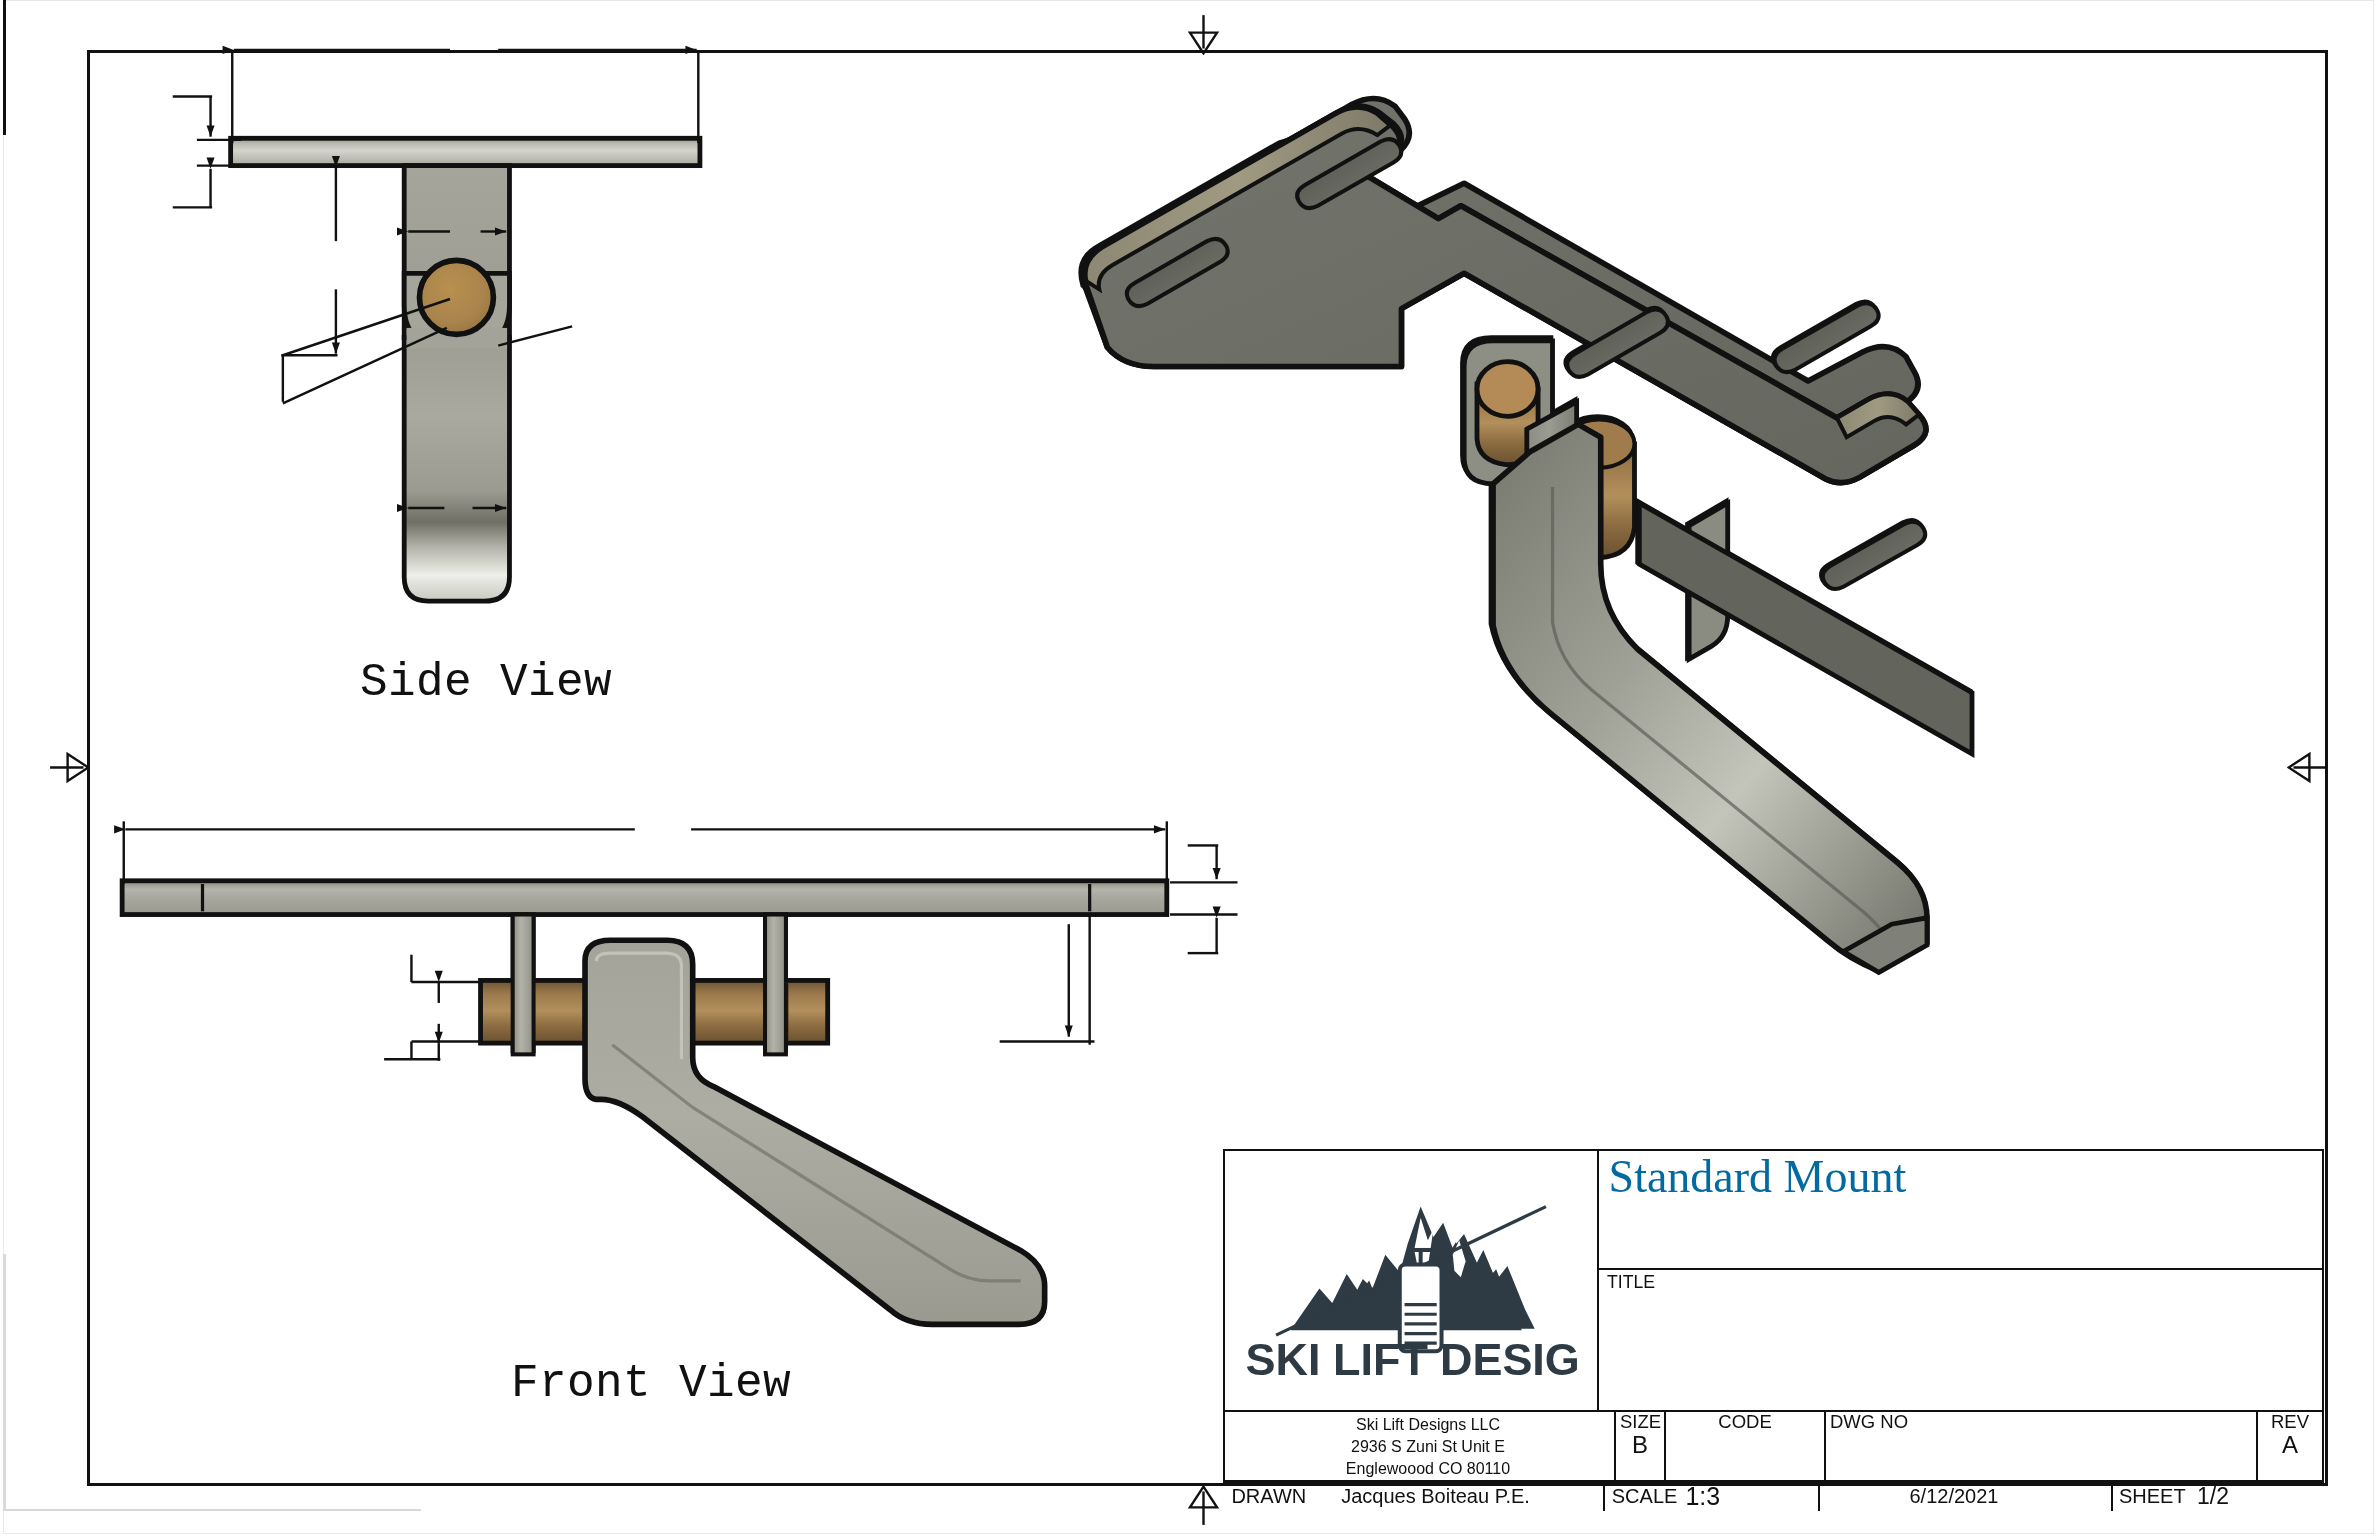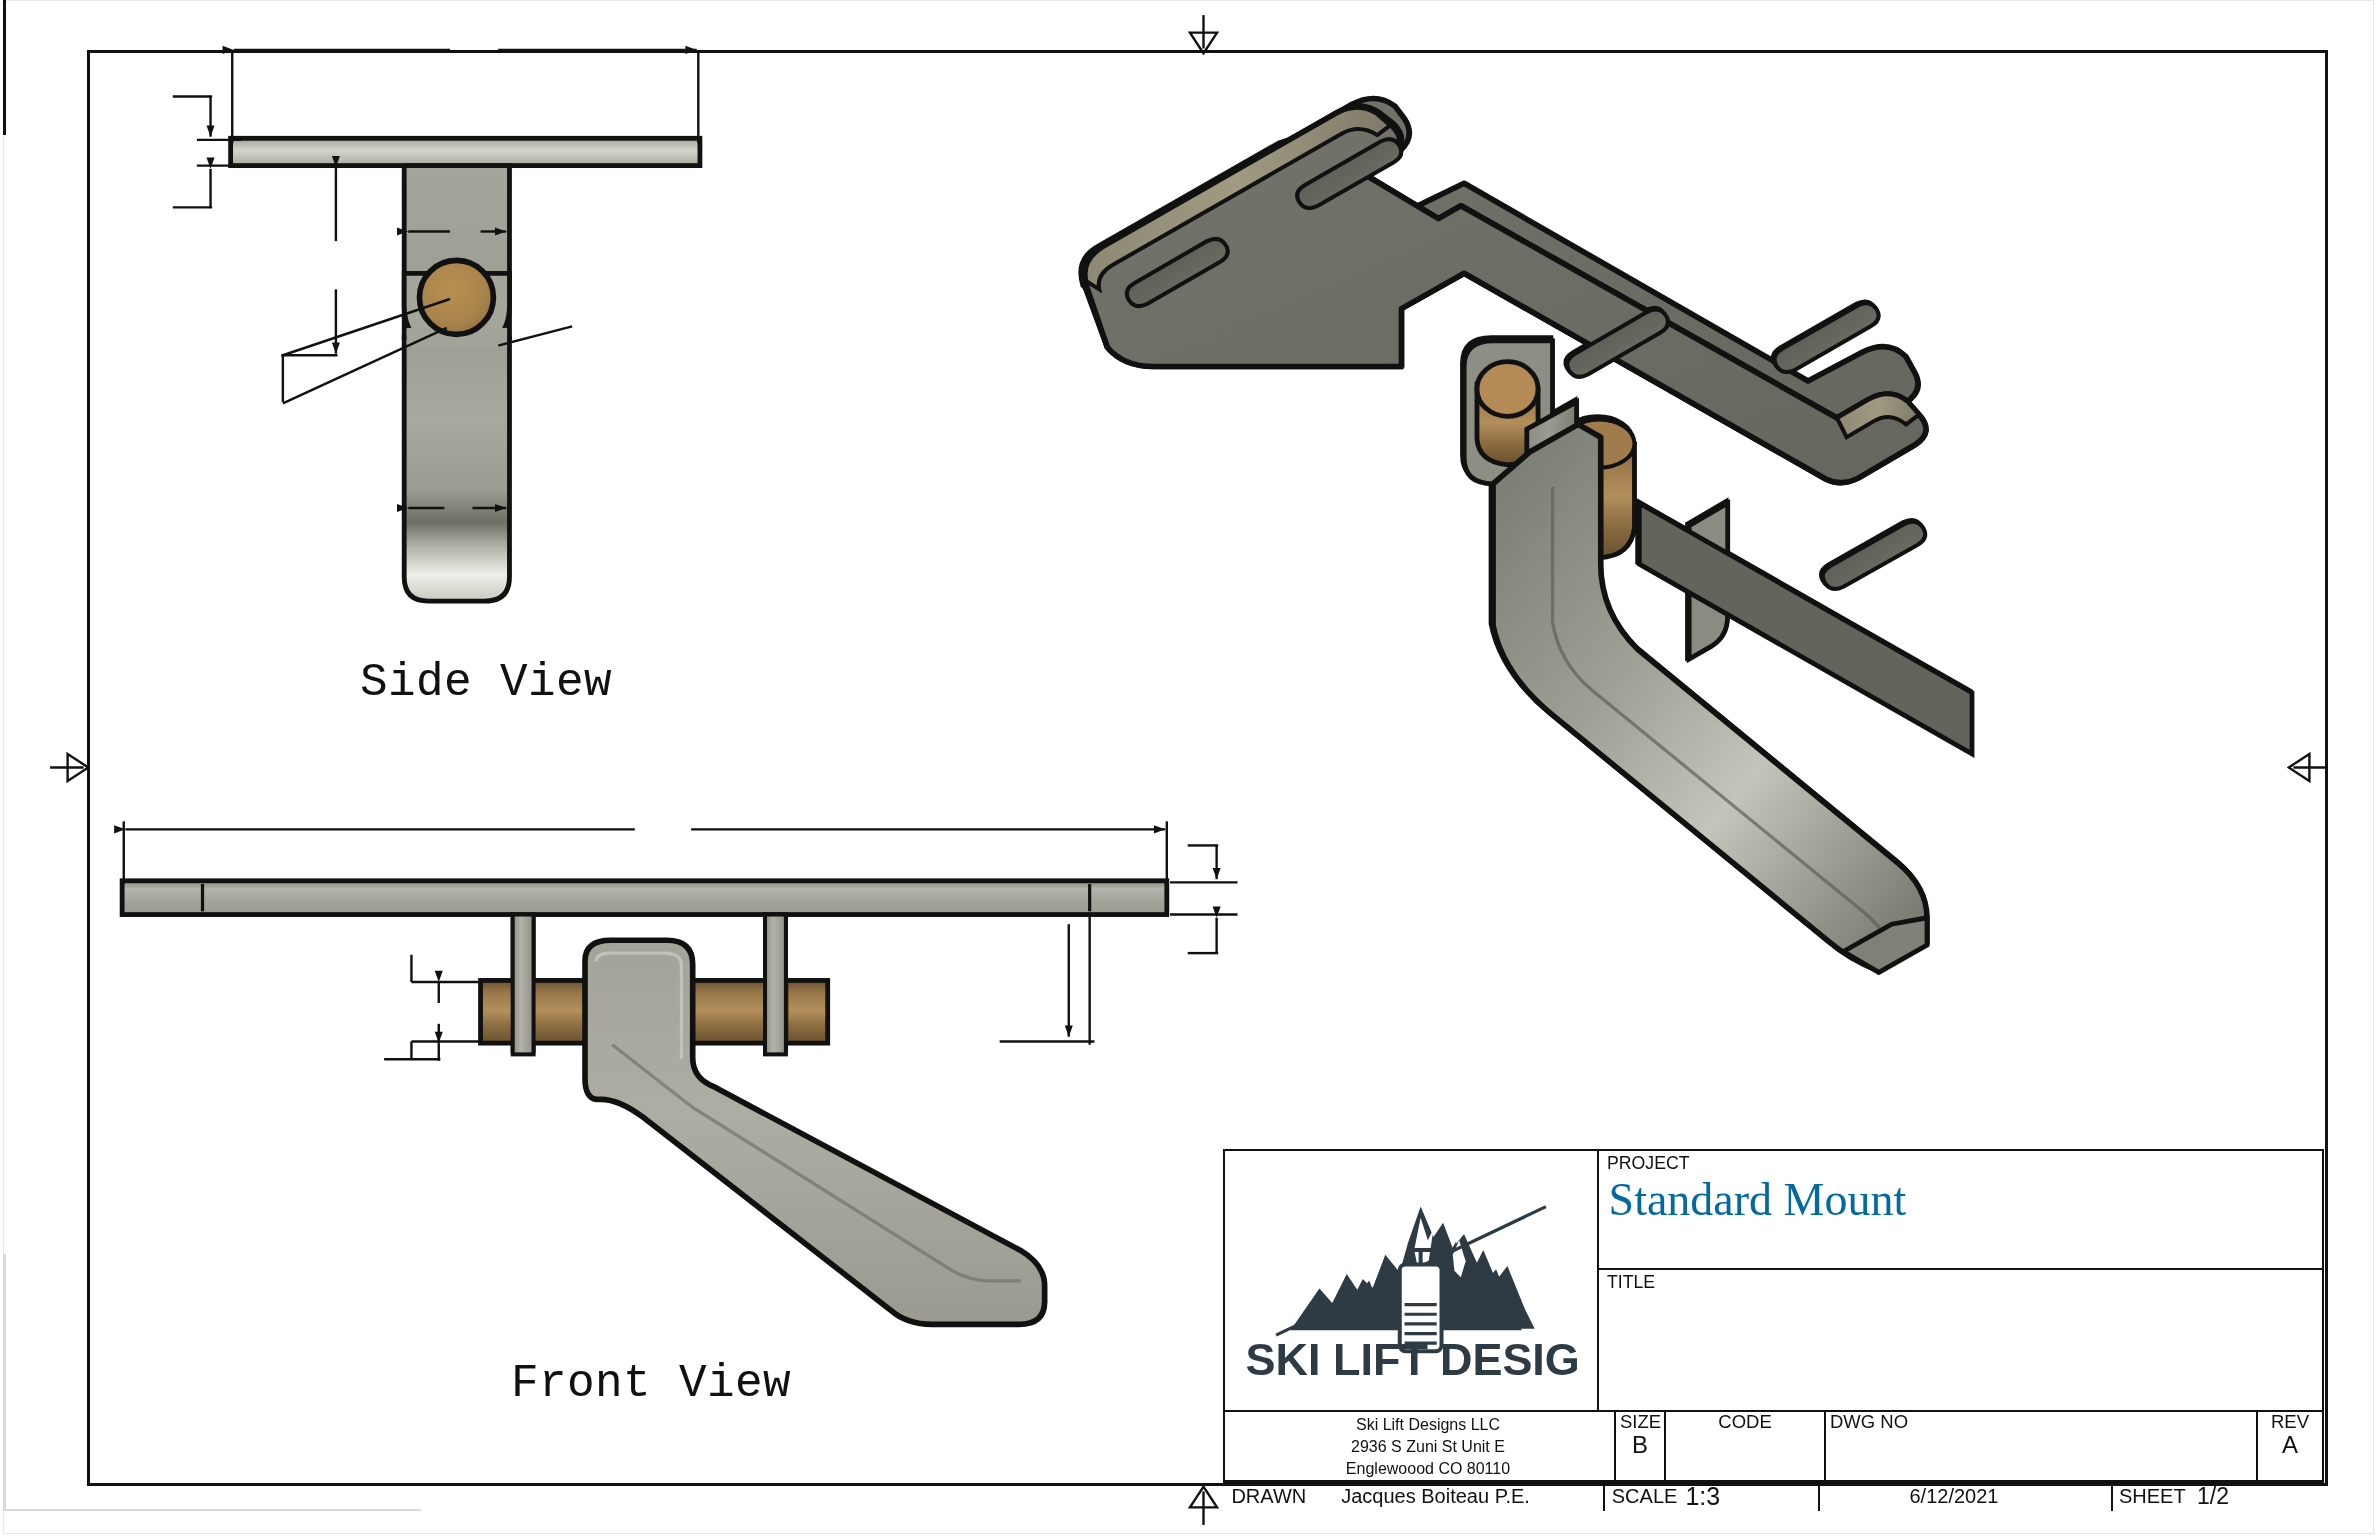--- a/index.html
+++ b/index.html
@@ -564,21 +564,20 @@
             </g>
 
             <text x="4" y="268" font-family="Liberation Sans, DejaVu Sans, sans-serif" font-size="56" font-weight="bold" fill="#2e3b44">SKI LIFT</text>
             <text x="246" y="268" font-family="Liberation Sans, DejaVu Sans, sans-serif" font-size="56" font-weight="bold" fill="#2e3b44">DESIGNS</text>
           </svg>
         </div>
       </div>
 
       <div class="tb-proj">
         <div class="tb-proj-row">
-          <div class="tb-cellhdr">PROJECT</div>
           <div class="tb-cellval">Standard Mount</div>
         </div>
         <div class="tb-title-row">
           <div class="tb-cellhdr">TITLE</div>
         </div>
       </div>
     </div>
 
     <div class="tb-mid">
       <div class="tb-addr">

